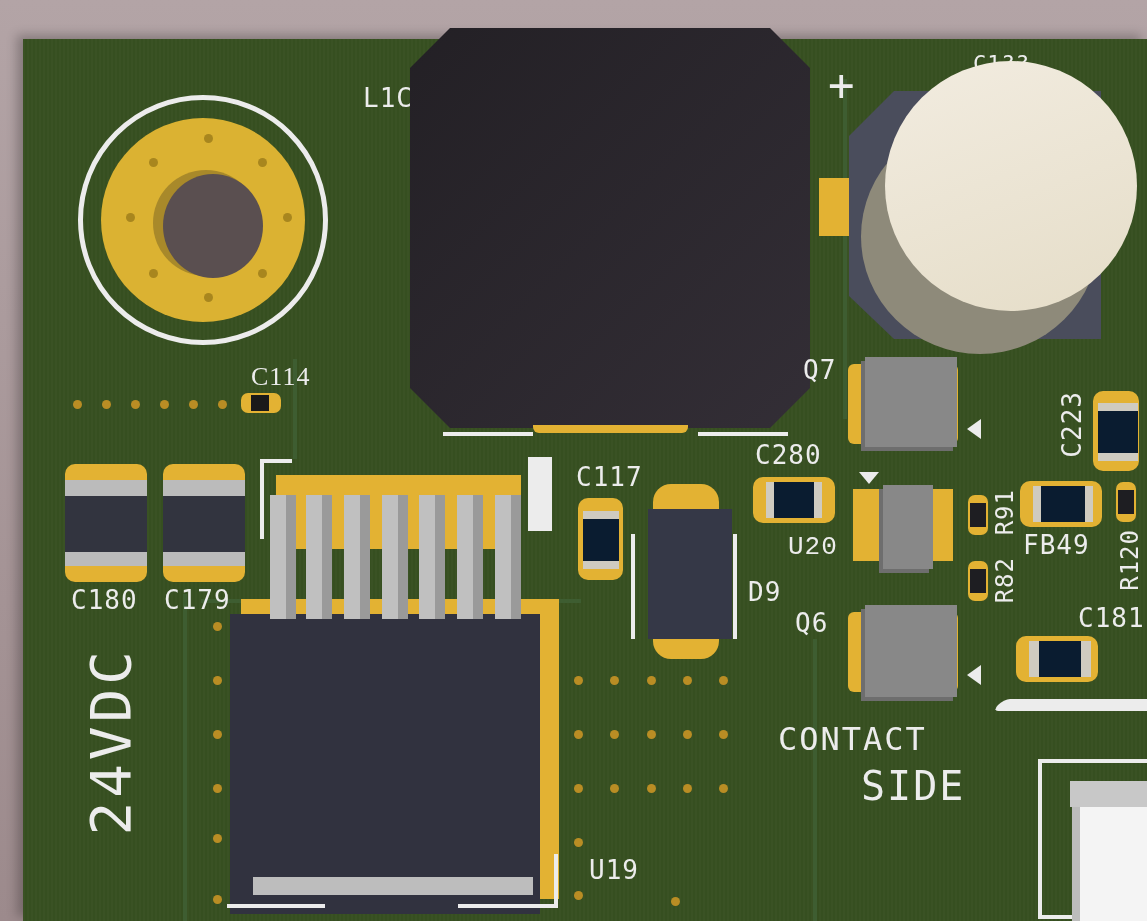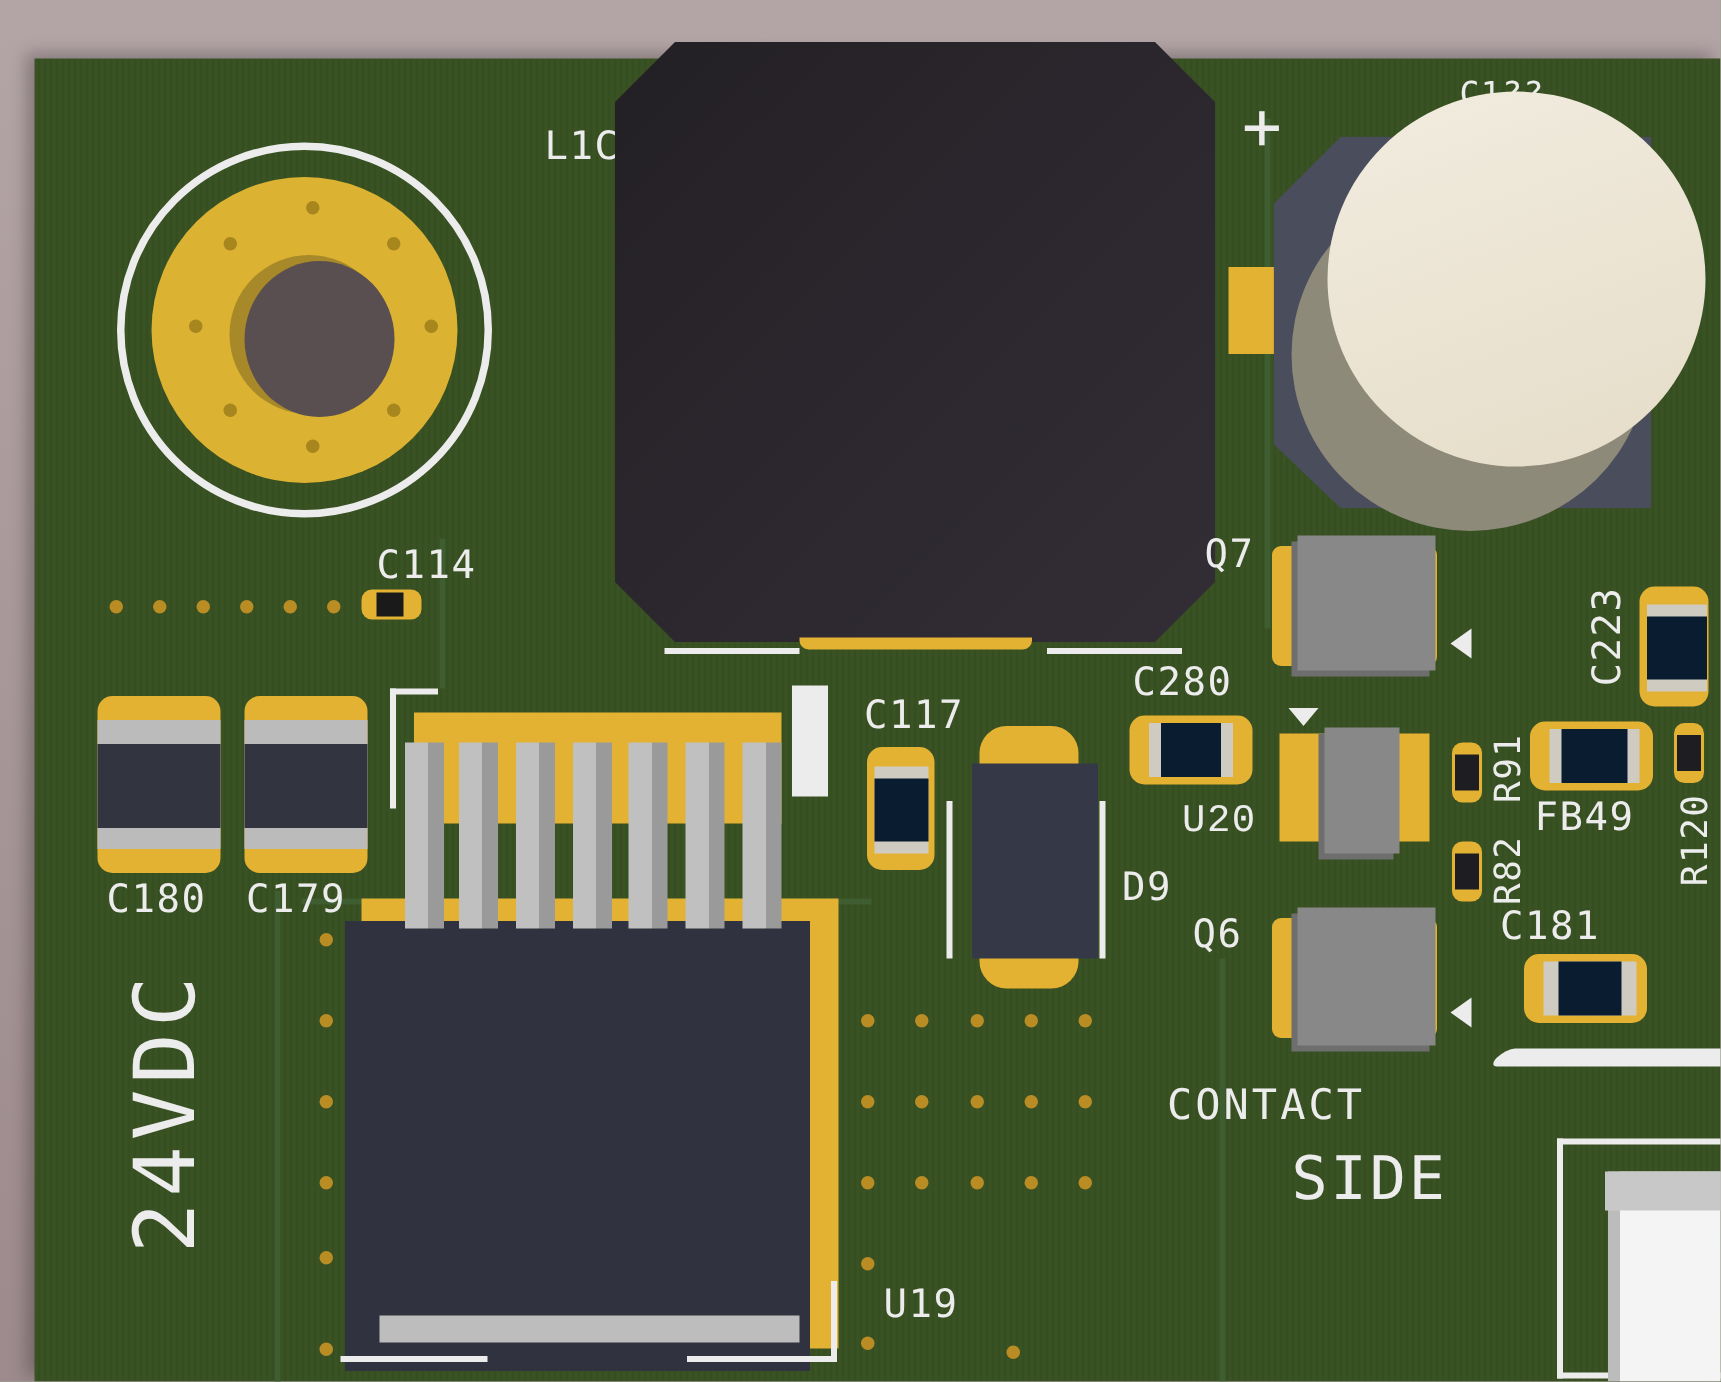--- a/index.html
+++ b/index.html
@@ -56,21 +56,21 @@
   <div class="silkline" style="left:675px;top:393px;width:90px;height:4px;"></div>
 
   <div class="abs silk" style="left:950px;top:14px;font-size:22px;">C1??</div>
   <div class="abs silk" style="left:805px;top:24px;font-size:44px;">+</div>
   <div class="pad" style="left:796px;top:139px;width:32px;height:58px;"></div>
   <div class="abs" style="left:826px;top:52px;width:252px;height:248px;background:#4a4d5c;
        clip-path:polygon(45px 0,100% 0,100% 100%,45px 100%,0 205px,0 45px);"></div>
   <div class="abs" style="left:838px;top:80px;width:238px;height:235px;border-radius:50%;background:#8e8a7a;"></div>
   <div class="abs" style="left:862px;top:22px;width:252px;height:250px;border-radius:50%;background:linear-gradient(160deg,#f2ece0,#e5ddc8);"></div>
 
-  <div class="abs silk" style="left:228px;top:325px;">C114</div>
+  <div class="abs silk" style="left:228px;top:325px;font-family:Liberation Serif, serif;">C114</div>
   <div class="pad" style="left:218px;top:354px;width:40px;height:20px;border-radius:7px;"></div>
   <div class="abs" style="left:228px;top:356px;width:18px;height:16px;background:#1a1a1a;"></div>
 
   <div class="via" style="left:50px;top:361px;"></div>
     <div class="via" style="left:79px;top:361px;"></div>
   <div class="via" style="left:108px;top:361px;"></div>
     <div class="via" style="left:137px;top:361px;"></div>
   <div class="via" style="left:166px;top:361px;"></div>
     <div class="via" style="left:195px;top:361px;"></div>
 
@@ -193,27 +193,27 @@
     <div class="pad" style="left:0;top:0;width:20px;height:40px;border-radius:7px;"></div>
     <div class="body" style="left:2px;top:8px;width:16px;height:24px;background:#1e1e22;"></div>
   </div>
   <div class="abs silk vert" style="left:1095px;top:490px;font-size:24px;">R120</div>
 
   <div class="abs silk" style="left:772px;top:571px;">Q6</div>
   <div class="pad" style="left:825px;top:573px;width:110px;height:80px;border-radius:6px;"></div>
   <div class="ic" style="left:842px;top:566px;width:92px;height:92px;"></div>
   <div class="abs" style="left:944px;top:626px;width:0;height:0;border-top:10px solid transparent;border-bottom:10px solid transparent;border-right:14px solid #ececec;"></div>
 
-  <div class="abs silk" style="left:977px;top:566px;">C181</div>
+  <div class="abs silk" style="left:1055px;top:566px;">C181</div>
   <div class="cap" style="left:993px;top:597px;width:82px;height:46px;">
     <div class="pad" style="left:0;top:0;width:82px;height:46px;border-radius:10px;"></div>
     <div class="term" style="left:13px;top:5px;width:62px;height:36px;"></div>
     <div class="body" style="left:23px;top:5px;width:42px;height:36px;"></div>
   </div>
 
-  <div class="abs silk" style="left:755px;top:684px;font-size:28px;letter-spacing:2px;">CONTACT</div>
+  <div class="abs silk" style="left:755px;top:684px;font-size:32px;letter-spacing:2px;">CONTACT</div>
   <div class="abs silk" style="left:838px;top:727px;font-size:40px;letter-spacing:2px;">SIDE</div>
   <div class="silkline" style="left:975px;top:660px;width:170px;height:12px;transform:skewX(-45deg);border-radius:6px;"></div>
 
   <div class="abs" style="left:1015px;top:720px;width:140px;height:160px;border:4px solid #ececec;border-right:none;box-sizing:border-box;"></div>
   <div class="abs" style="left:1049px;top:742px;width:100px;height:140px;background:linear-gradient(90deg,#bcbcbc 0 8px,#f4f4f4 8px);"></div>
   <div class="abs" style="left:1047px;top:742px;width:100px;height:26px;background:#c8c8c8;"></div>
 </div>
 
 </body></html>

